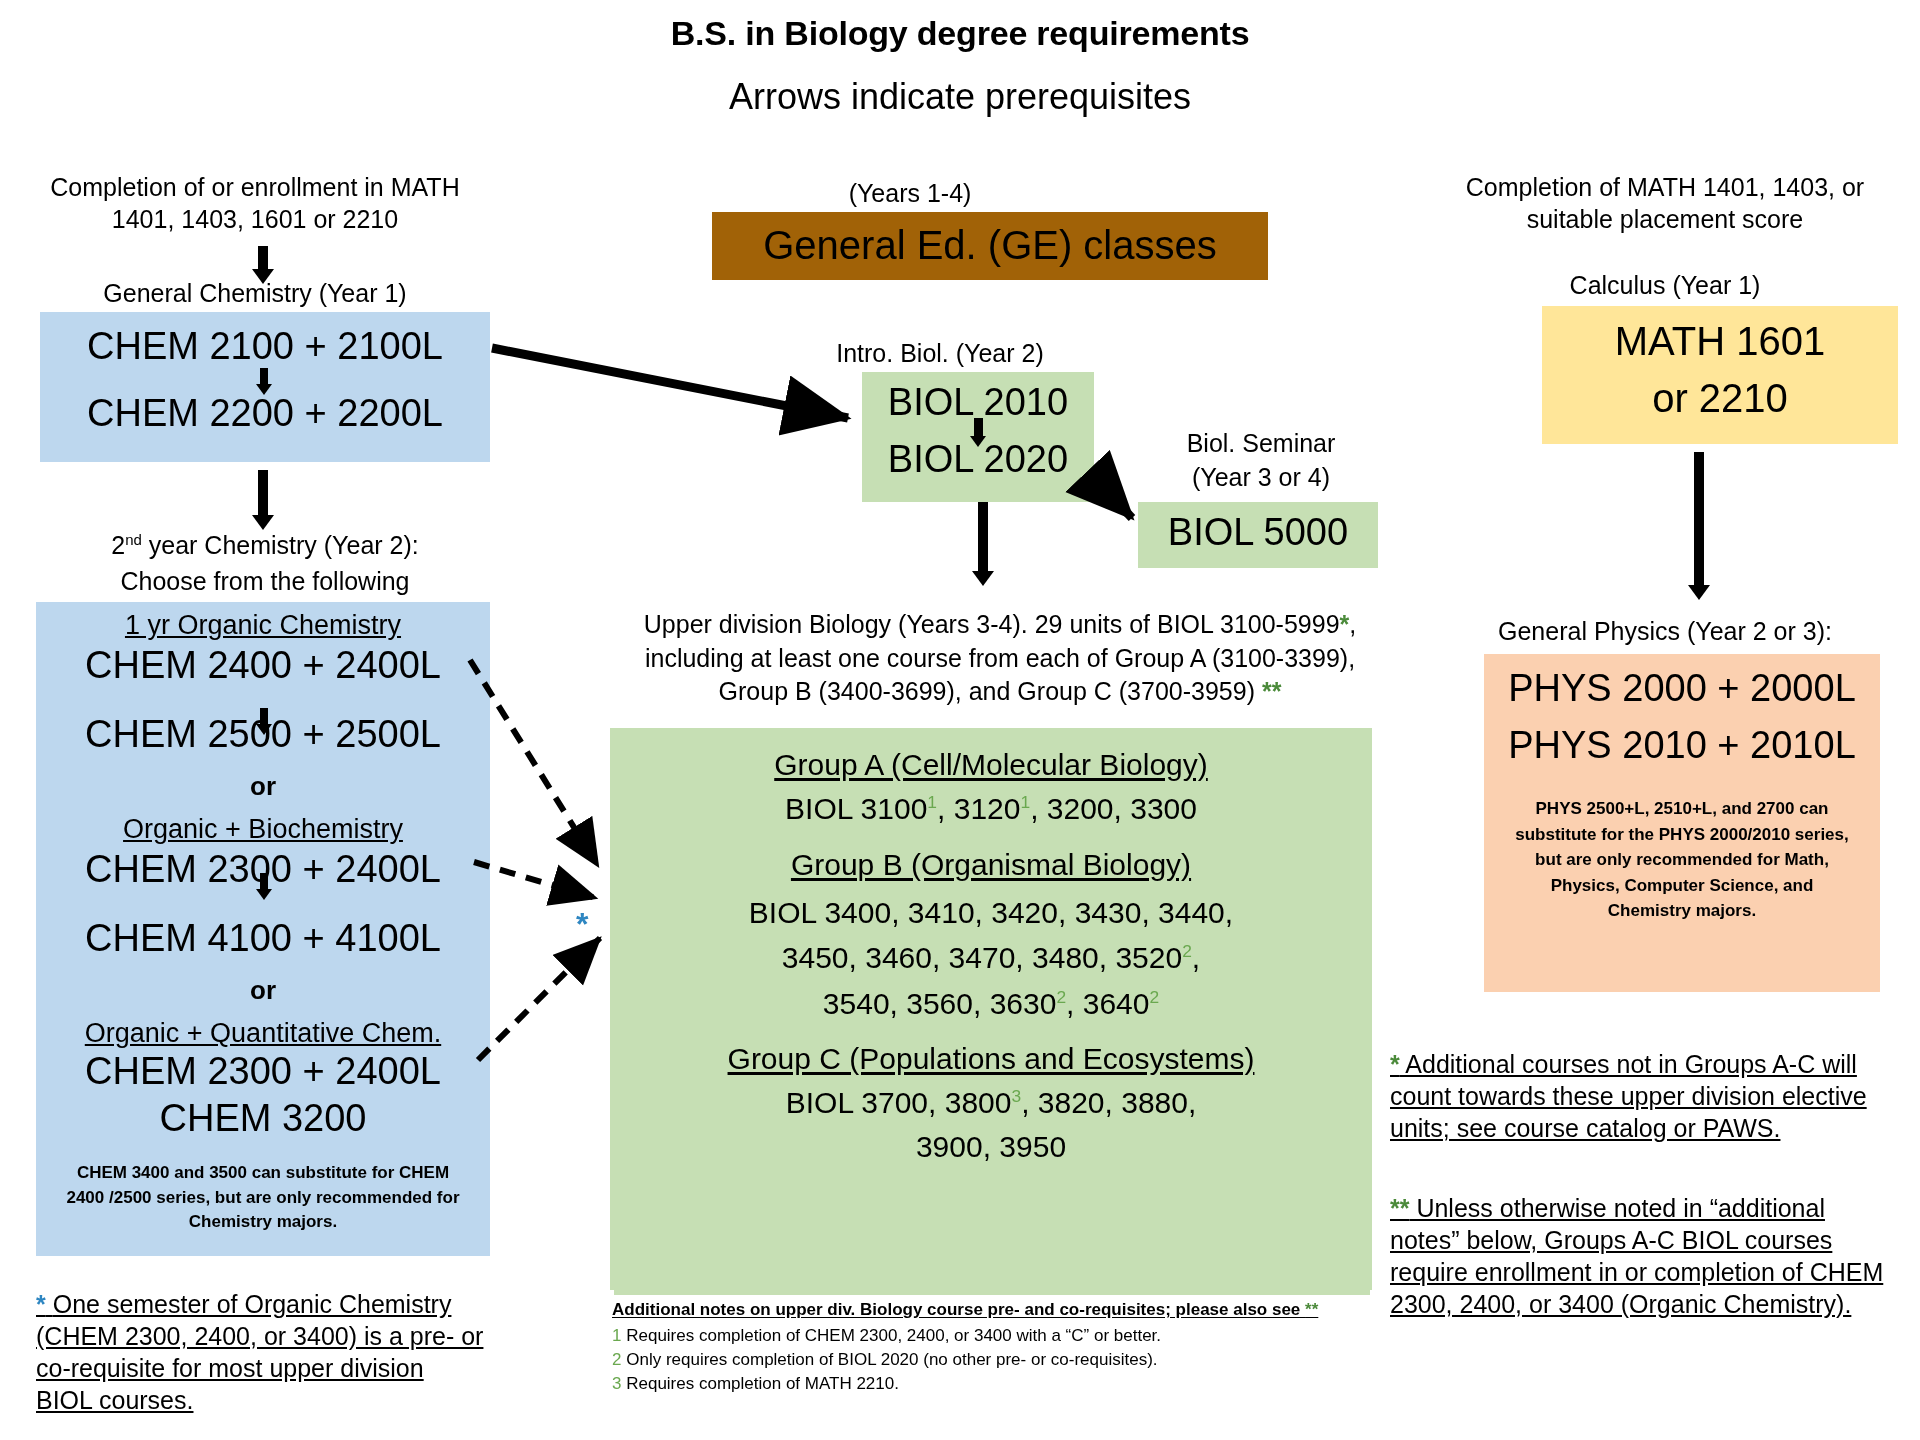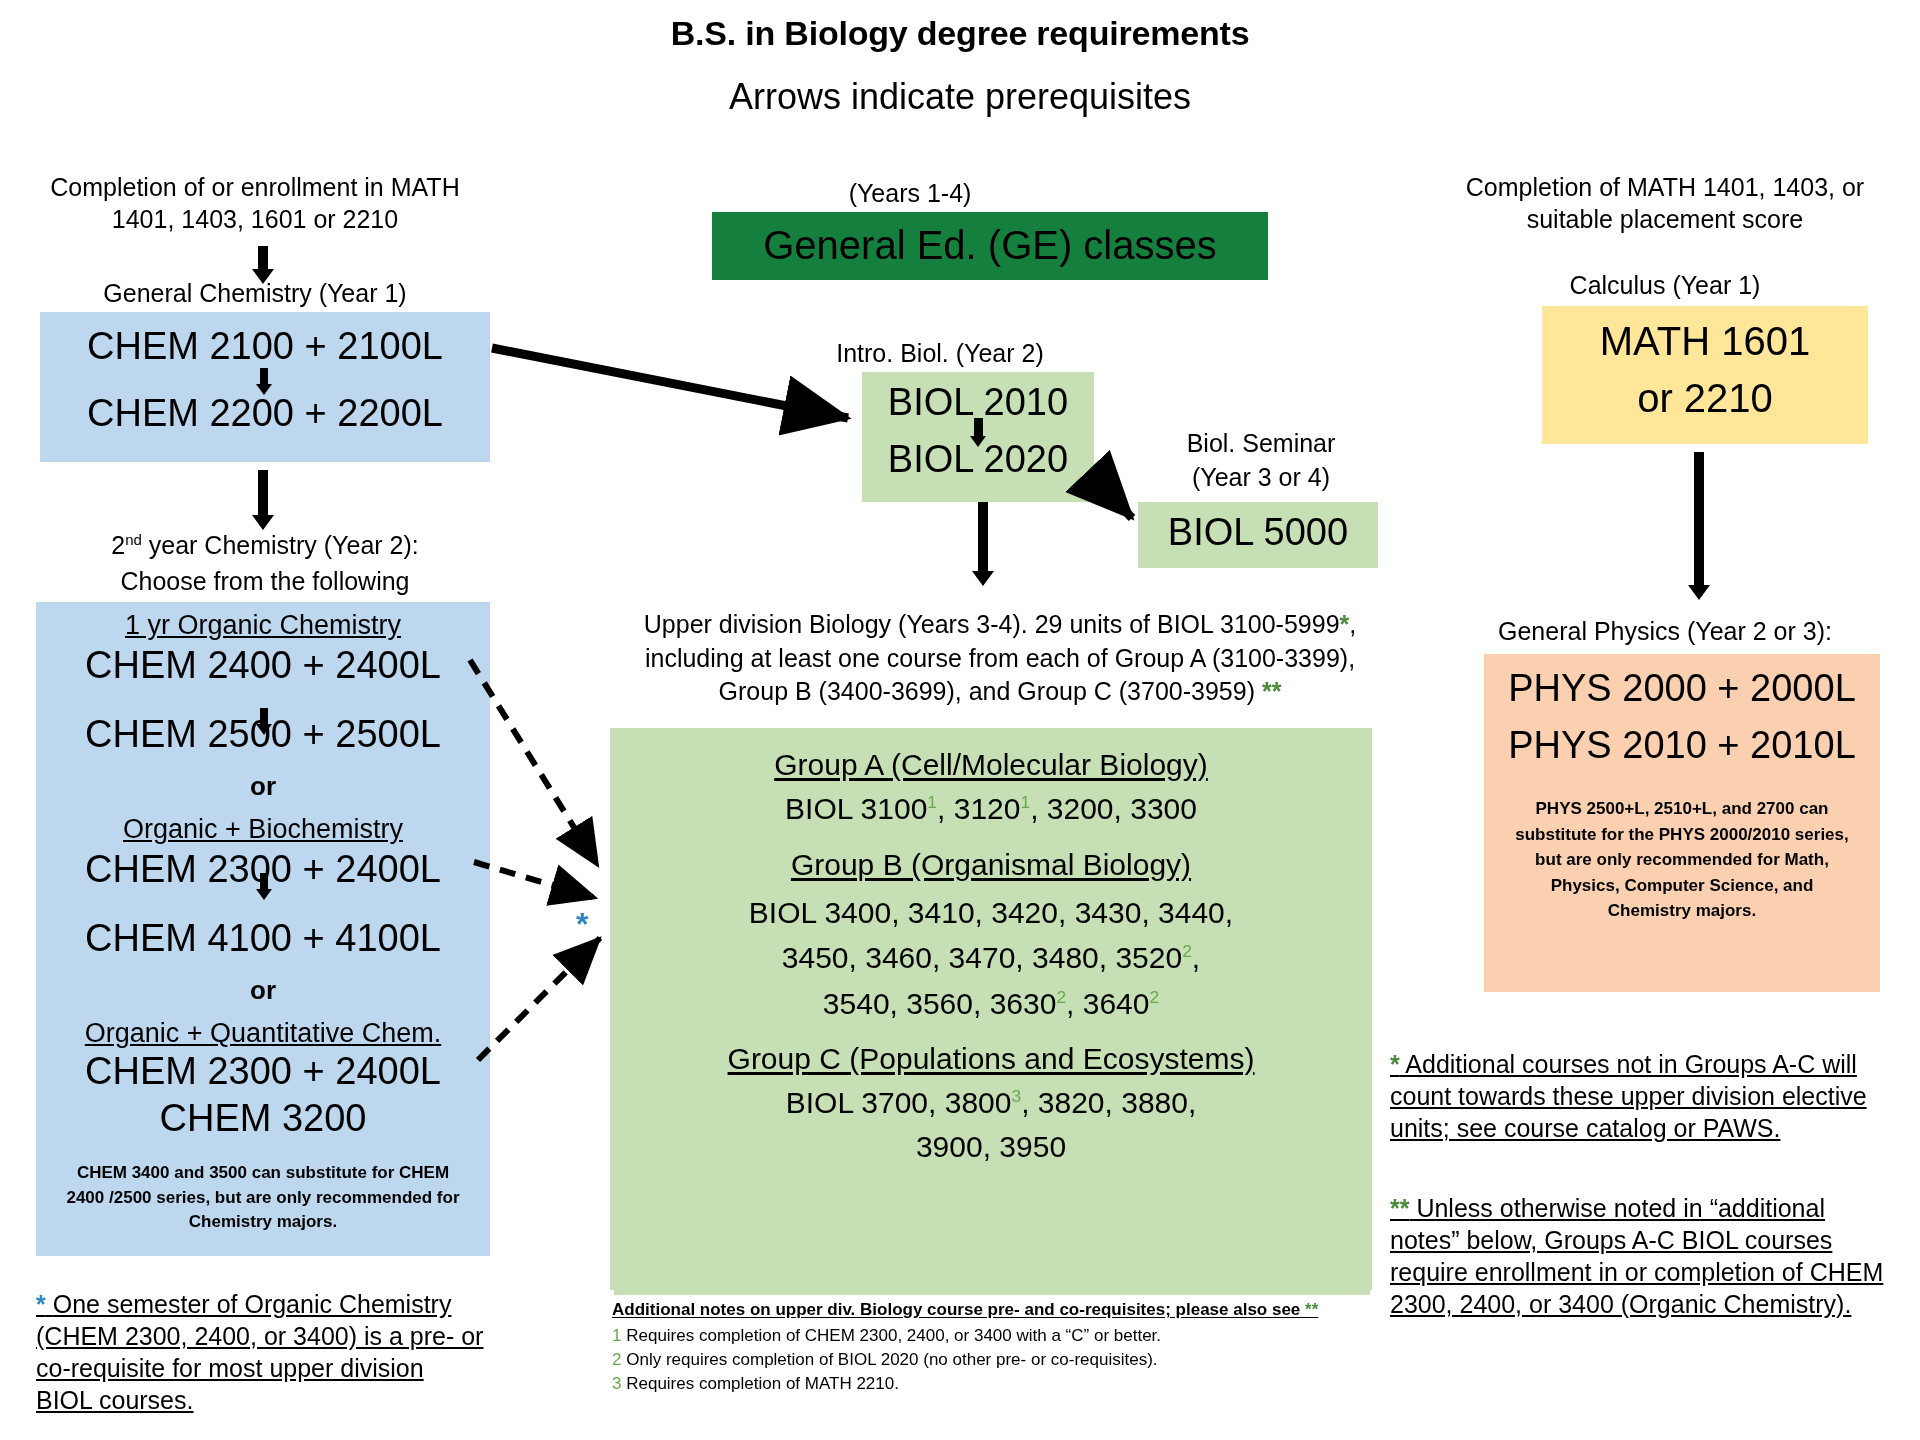--- a/index.html
+++ b/index.html
@@ -23,21 +23,21 @@
     font-size:36px;width:100%;text-align:center;top:76px;left:0;
   }
 
   
   .cap{font-size:25px;line-height:1.26;text-align:center;}
 
   
   .box{box-sizing:border-box;}
   .box-blue{background:#bdd7ee;}
   .box-green{background:#c6dfb4;}
-  .box-pink{background:#15803d;}
+  .box-pink{background:#a16207;}
   .box-yellow{background:#ffe699;}
   .box-orange{background:#fbd0b0;}
 
   .course{
     font-size:38px;line-height:1.08;text-align:center;white-space:nowrap;
   }
   .course-lg{font-size:40px;}
   .hdr-u{
     font-size:27px;text-align:center;text-decoration:underline;
     text-underline-offset:2px;
@@ -229,21 +229,21 @@
     <div class="addnote">
       <span class="n">3</span>
       <span>Requires completion of MATH 2210.</span>
     </div>
   </div>
 
   <div class="abs cap" style="left:1450px;top:172px;width:430px;">Completion of MATH 1401, 1403, or suitable placement score</div>
 
   <div class="abs cap" style="left:1450px;top:270px;width:430px;">Calculus (Year 1)</div>
 
-  <div class="abs box box-yellow" style="left:1542px;top:306px;width:326px;height:138px;">
+  <div class="abs box box-yellow" style="left:1542px;top:306px;width:356px;height:138px;">
     <div class="course course-lg" style="margin-top:14px;">MATH 1601</div>
     <div class="course course-lg" style="margin-top:14px;">or 2210</div>
   </div>
 
   <div class="abs" style="left:1688px;top:452px;width:22px;height:150px;">
     <div class="v-shaft" style="left:6px;top:0;width:10px;height:134px;"></div>
     <div class="v-head" style="left:0;top:133px;"></div>
   </div>
 
   <div class="abs cap" style="left:1450px;top:616px;width:430px;">General Physics (Year 2 or 3):</div>

